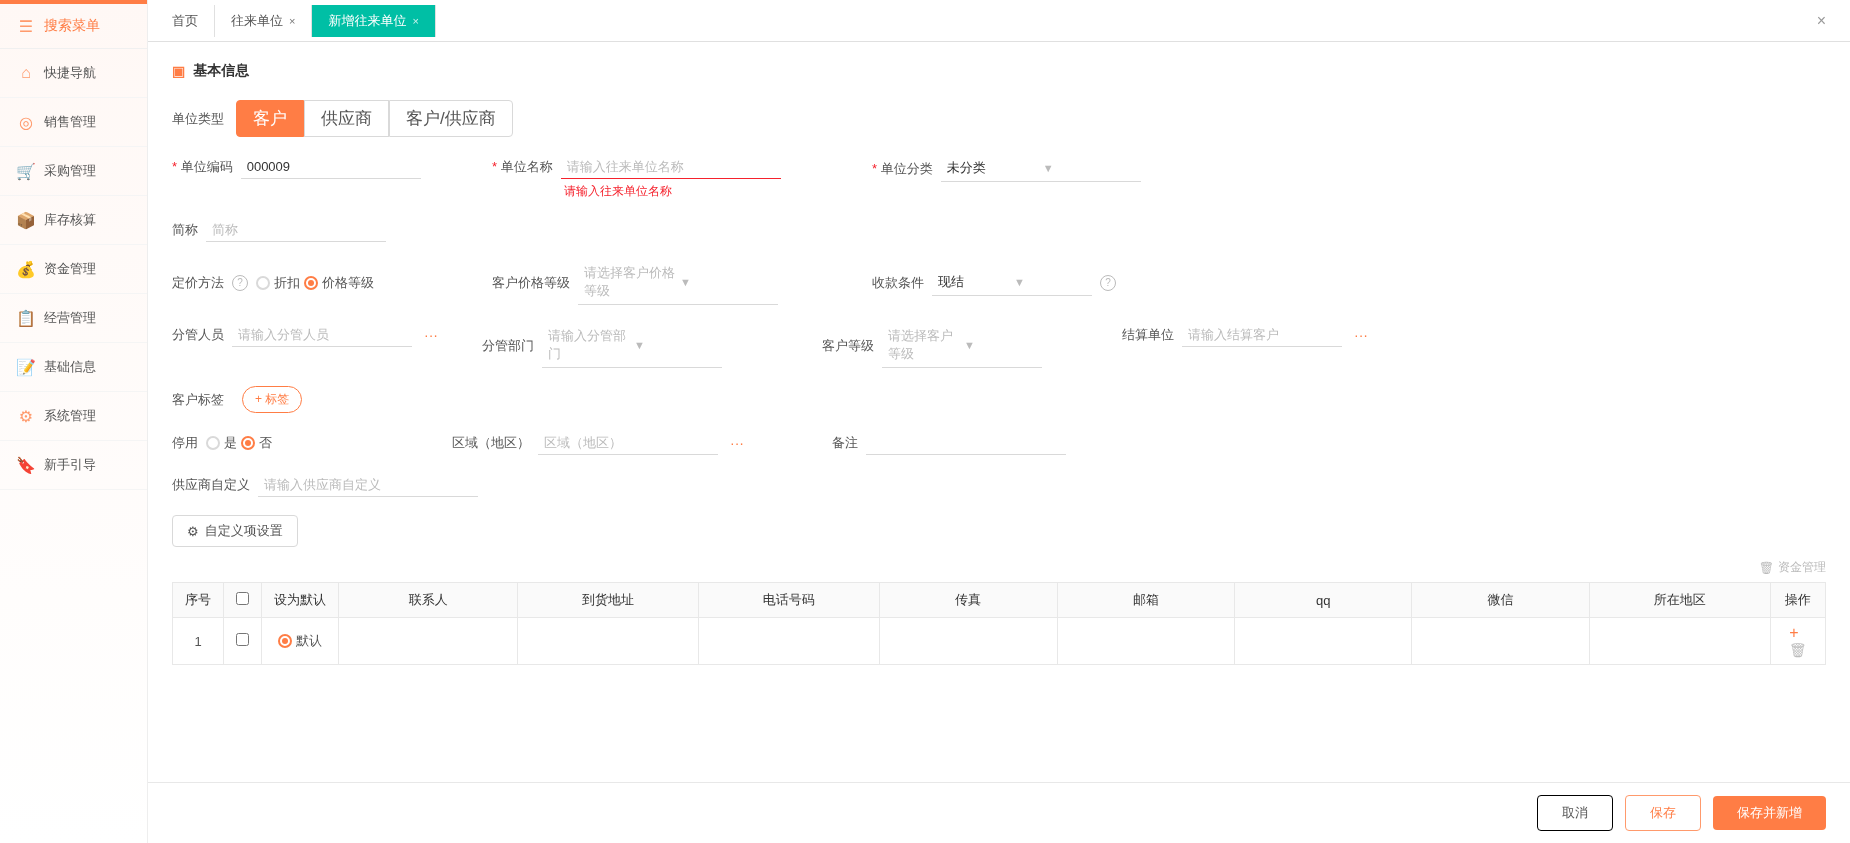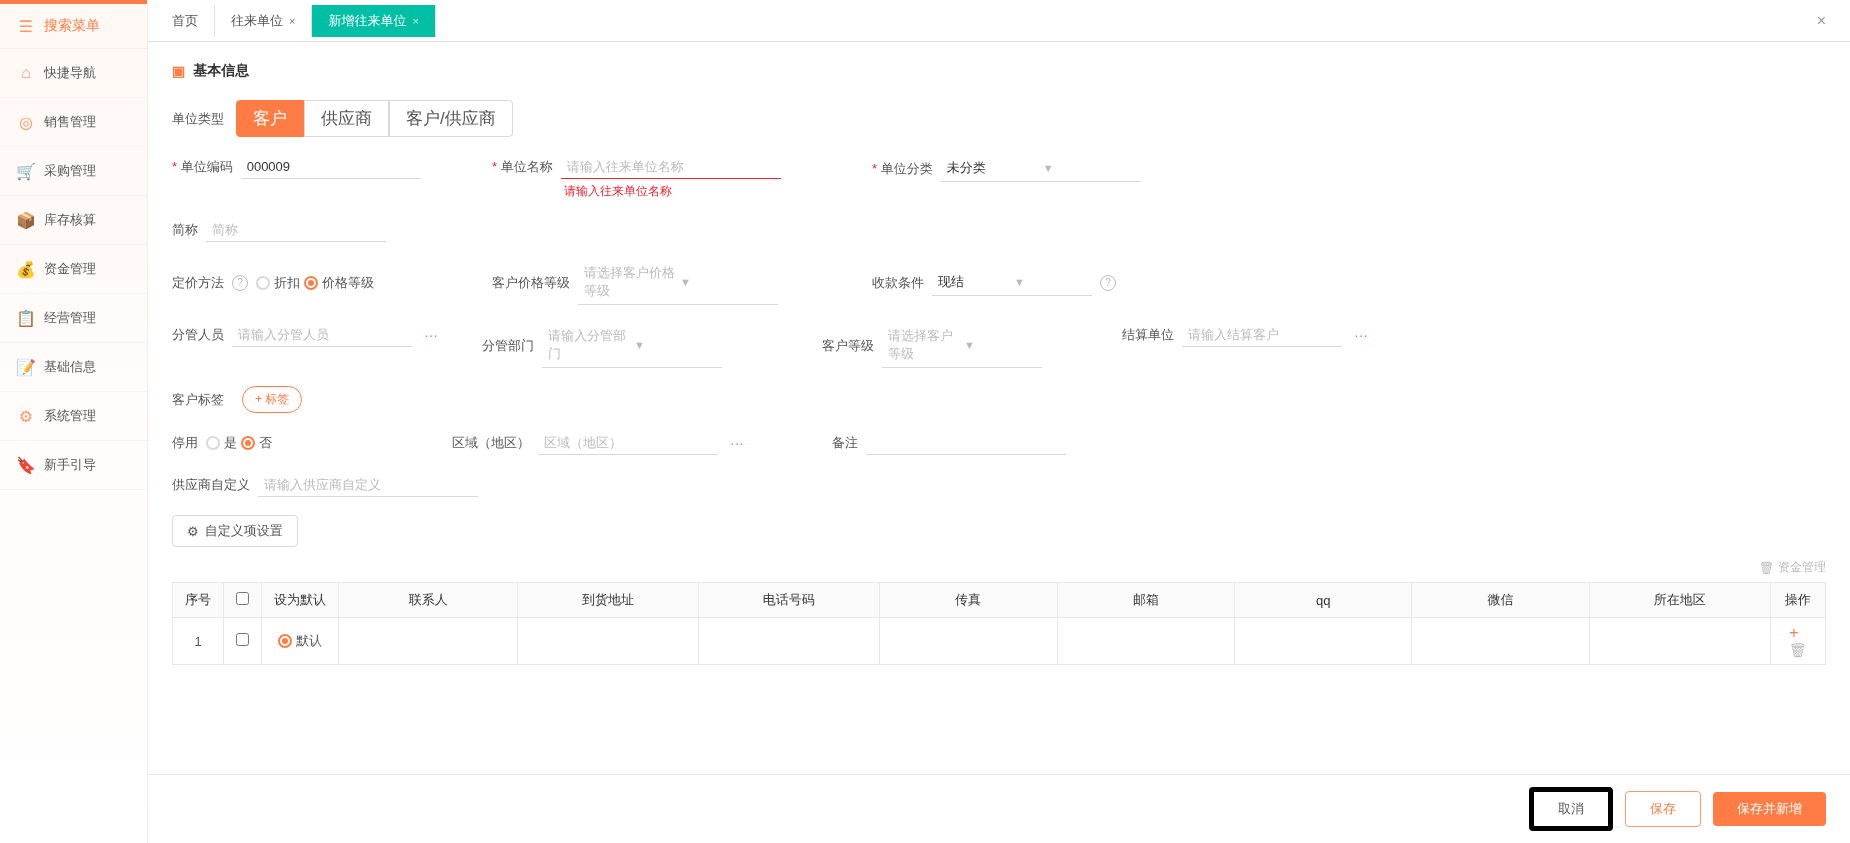--- a/index.html
+++ b/index.html
@@ -339,21 +339,21 @@
       justify-content: flex-end;
       align-items: center;
       padding: 12px 24px;
       border-top: 1px solid #e8e8e8;
       background: #fff;
       gap: 12px;
       flex-shrink: 0;
     }
     .btn-cancel {
       padding: 8px 24px;
-      border: 5px solid #000000;
+      border: 1px solid #000000;
       border-radius: 4px;
       background: #fff;
       cursor: pointer;
       font-size: 13px;
       color: #555;
     }
     .btn-save {
       padding: 8px 24px;
       border: 1px solid #ff9a6c;
       border-radius: 4px;

